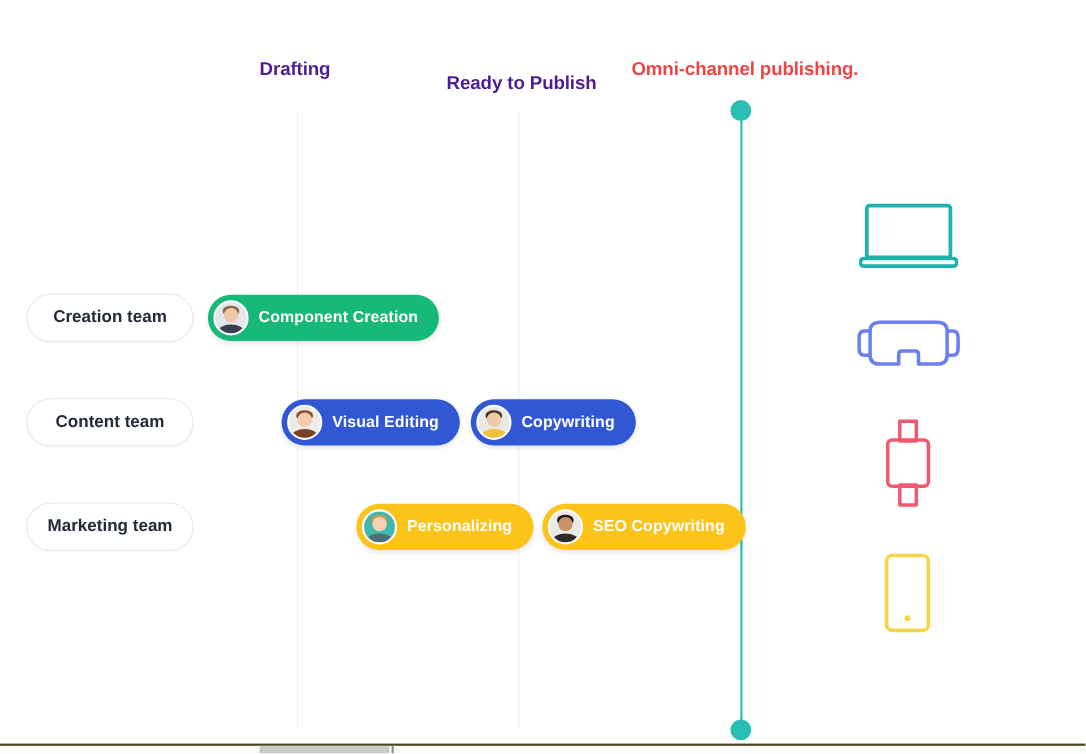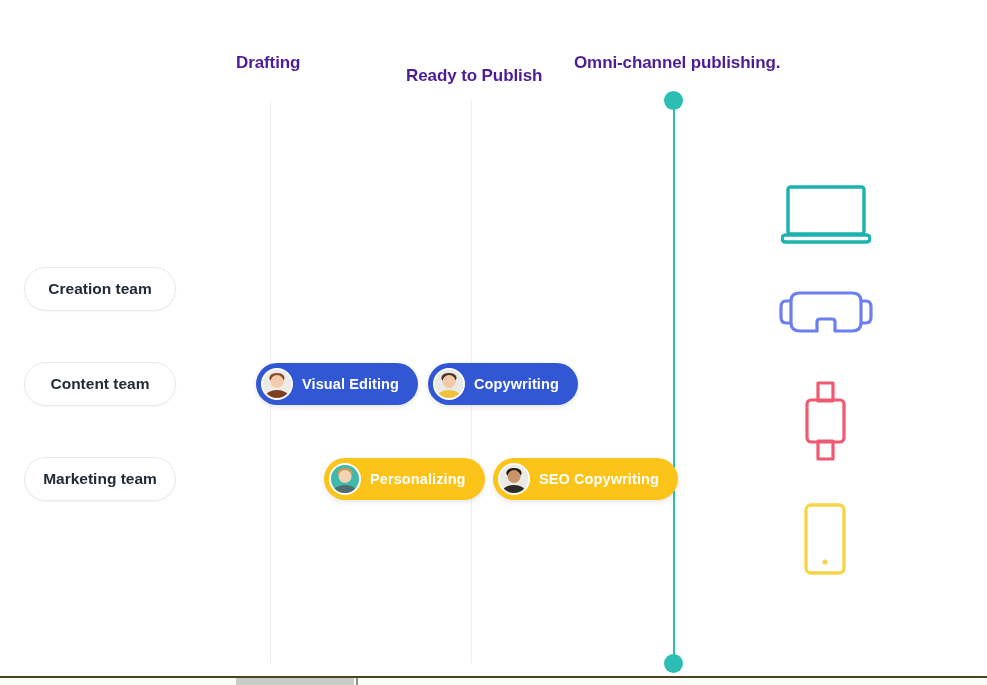--- a/index.html
+++ b/index.html
@@ -35,21 +35,21 @@
     position: absolute;
     top: 53px;
     font-size: 17px;
     font-weight: bold;
     color: #4c1d95;
     white-space: nowrap;
     letter-spacing: -0.1px;
   }
   .col-header.h1 { left: 236px; }
   .col-header.h2 { left: 406px; margin-top: 13px; }
-  .col-header.h3 { left: 574px; color: #4c1d95; }
+  .col-header.h3 { left: 574px; color: #ef4444; }
 
   
   .timeline-line {
     position: absolute;
     left: 673px;
     top: 100px;
     width: 2px;
     height: 564px;
     background: #2bbfb3;
   }
@@ -204,20 +204,29 @@
   <div class="team-pill r1">
     <span>Creation team</span>
   </div>
   <div class="team-pill r2">
     <span>Content team</span>
   </div>
   <div class="team-pill r3">
     <span>Marketing team</span>
   </div>
 
+  <div class="task-pill green p-component">
+    <span class="avatar">
+      <span class="bg" style="background:#e3e6ea"></span>
+      <span class="hair" style="background:#8a6a45"></span>
+      <span class="head" style="background:#f0c9a8"></span>
+      <span class="body" style="background:#35414f"></span>
+    </span>
+    <span class="task-label">Component Creation</span>
+  </div>
 
   <div class="task-pill blue p-visual">
     <span class="avatar">
       <span class="bg" style="background:#ecebe7"></span>
       <span class="hair" style="background:#8b4a24"></span>
       <span class="head" style="background:#f3cbab"></span>
       <span class="body" style="background:#7c3f20"></span>
     </span>
     <span class="task-label">Visual Editing</span>
   </div>

